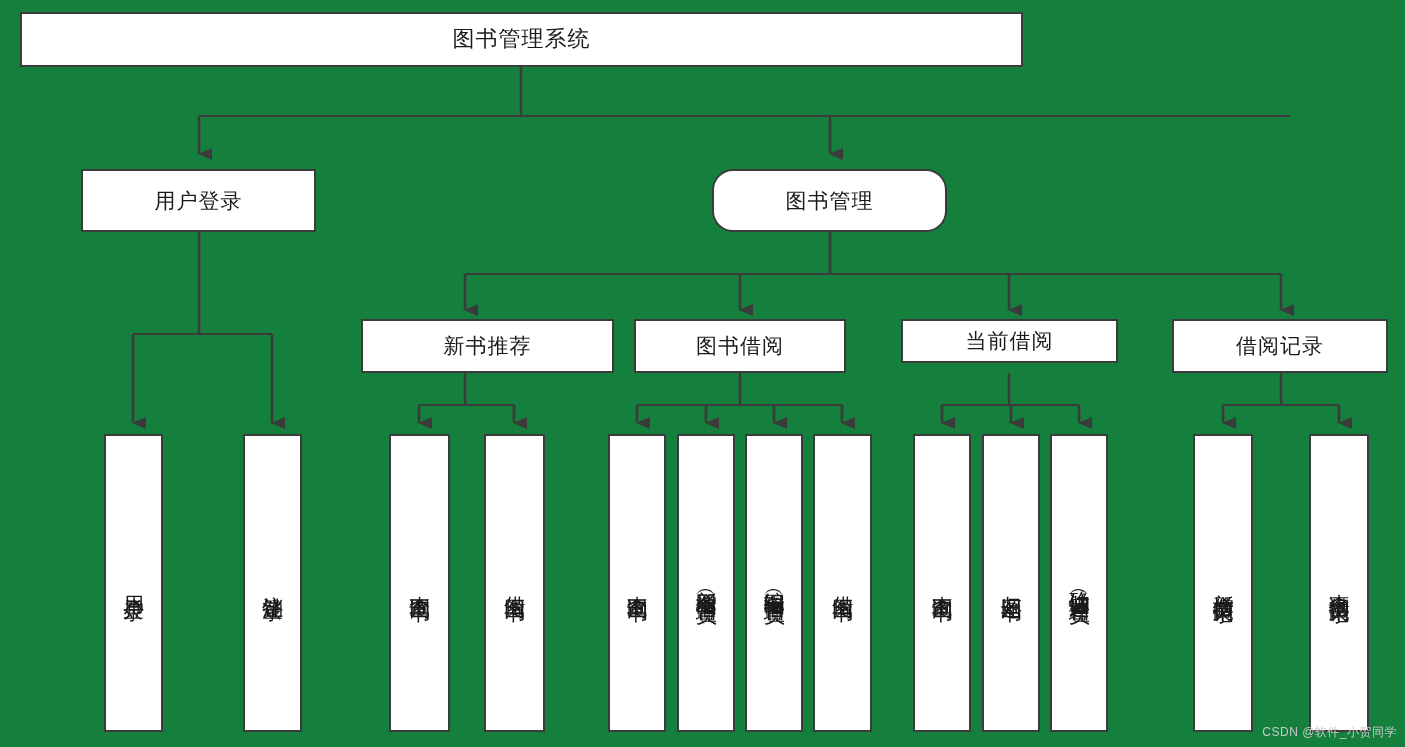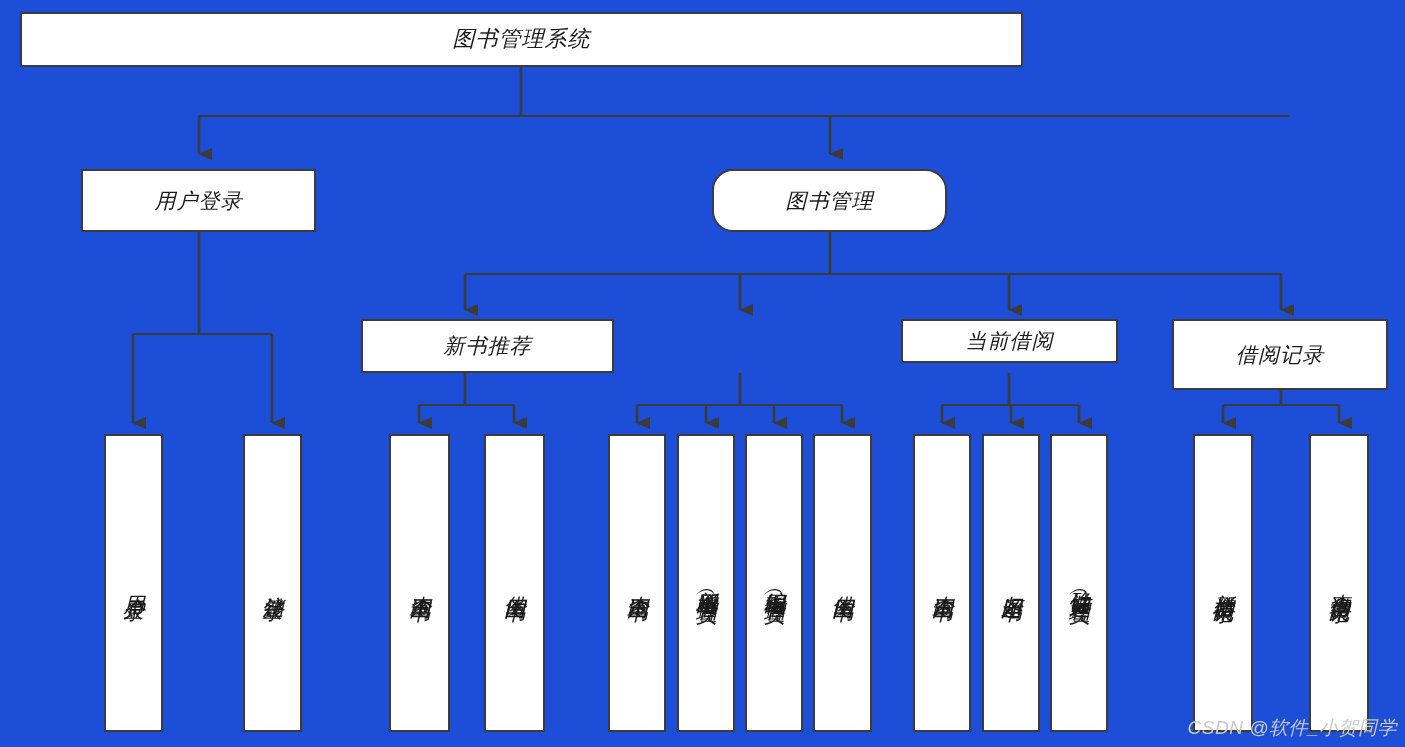--- a/index.html
+++ b/index.html
@@ -8,23 +8,22 @@
     padding: 0;
     background: #ffffff;
   }
   body {
     font-family: "Liberation Sans", "DejaVu Sans", sans-serif;
   }
   #diagram-root {
     position: relative;
     width: 1405px;
     height: 747px;
-    background: #1d4ed8;
+    background: #15803d;
     overflow: hidden;
-    font-style: italic;
   }
   #edge-layer {
     position: absolute;
     left: 0;
     top: 0;
     width: 1405px;
     height: 747px;
   }
   .node {
     position: absolute;
@@ -62,21 +61,21 @@
     text-orientation: upright;
     display: block;
   }
   .node-label {
     display: block;
   }
   #watermark {
     position: absolute;
     right: 8px;
     bottom: 6px;
-    font-size: 19px;
+    font-size: 12px;
     color: #c9c9c9;
     letter-spacing: 0.5px;
     z-index: 5;
     white-space: nowrap;
     pointer-events: none;
   }
 </style>
 </head>
 <body>
 
@@ -139,24 +138,27 @@
   <div class="node horizontal" style="left:81px; top:169px; width:235px; height:63px;">
     <span class="node-label">用户登录</span>
   </div>
   <div class="node horizontal" style="left:712px; top:169px; width:235px; height:63px;border-radius:21px;">
     <span class="node-label">图书管理</span>
   </div>
 
   <div class="node horizontal" style="left:361px; top:319px; width:253px; height:54px;">
     <span class="node-label">新书推荐</span>
   </div>
+  <div class="node horizontal" style="left:634px; top:319px; width:212px; height:54px;">
+    <span class="node-label">图书借阅</span>
+  </div>
   <div class="node horizontal" style="left:901px; top:319px; width:217px; height:44px;">
     <span class="node-label">当前借阅</span>
   </div>
-  <div class="node horizontal" style="left:1172px; top:319px; width:216px; height:71px;">
+  <div class="node horizontal" style="left:1172px; top:319px; width:216px; height:54px;">
     <span class="node-label">借阅记录</span>
   </div>
 
   <div class="node vertical" style="left:104px; top:434px; width:59px; height:298px;">
     <span class="node-label">用户登录</span>
   </div>
   <div class="node vertical" style="left:243px; top:434px; width:59px; height:298px;">
     <span class="node-label">注销登录</span>
   </div>
 

